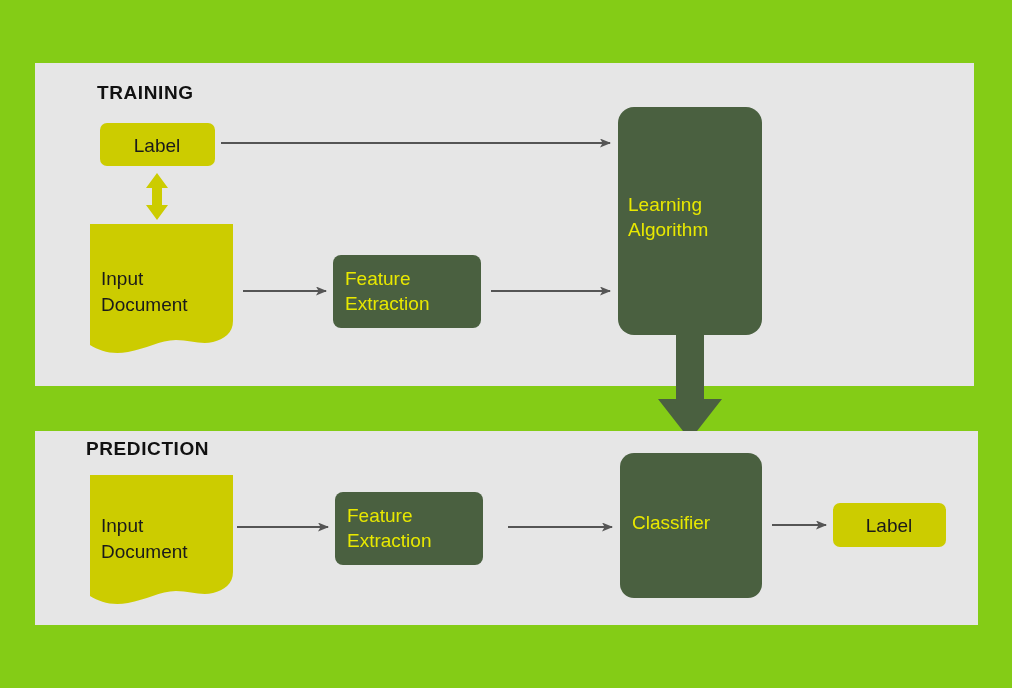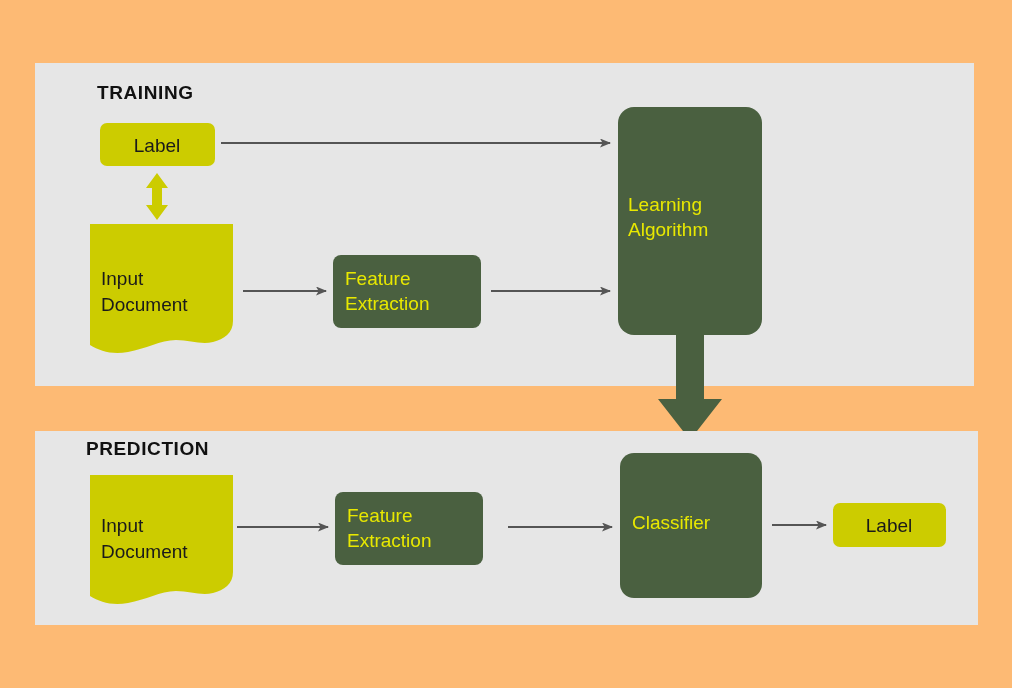--- a/index.html
+++ b/index.html
@@ -10,21 +10,21 @@
   body {
     width: 1024px;
     height: 688px;
     font-family: "Liberation Sans", sans-serif;
     overflow: hidden;
   }
   #stage {
     position: relative;
     width: 1012px;
     height: 688px;
-    background: #fdba74;
+    background: #84cc16;
   }
   #diagram-svg {
     position: absolute;
     left: 0;
     top: 0;
   }
   .panel-title {
     font-weight: bold;
     font-size: 19px;
     letter-spacing: 0.6px;

